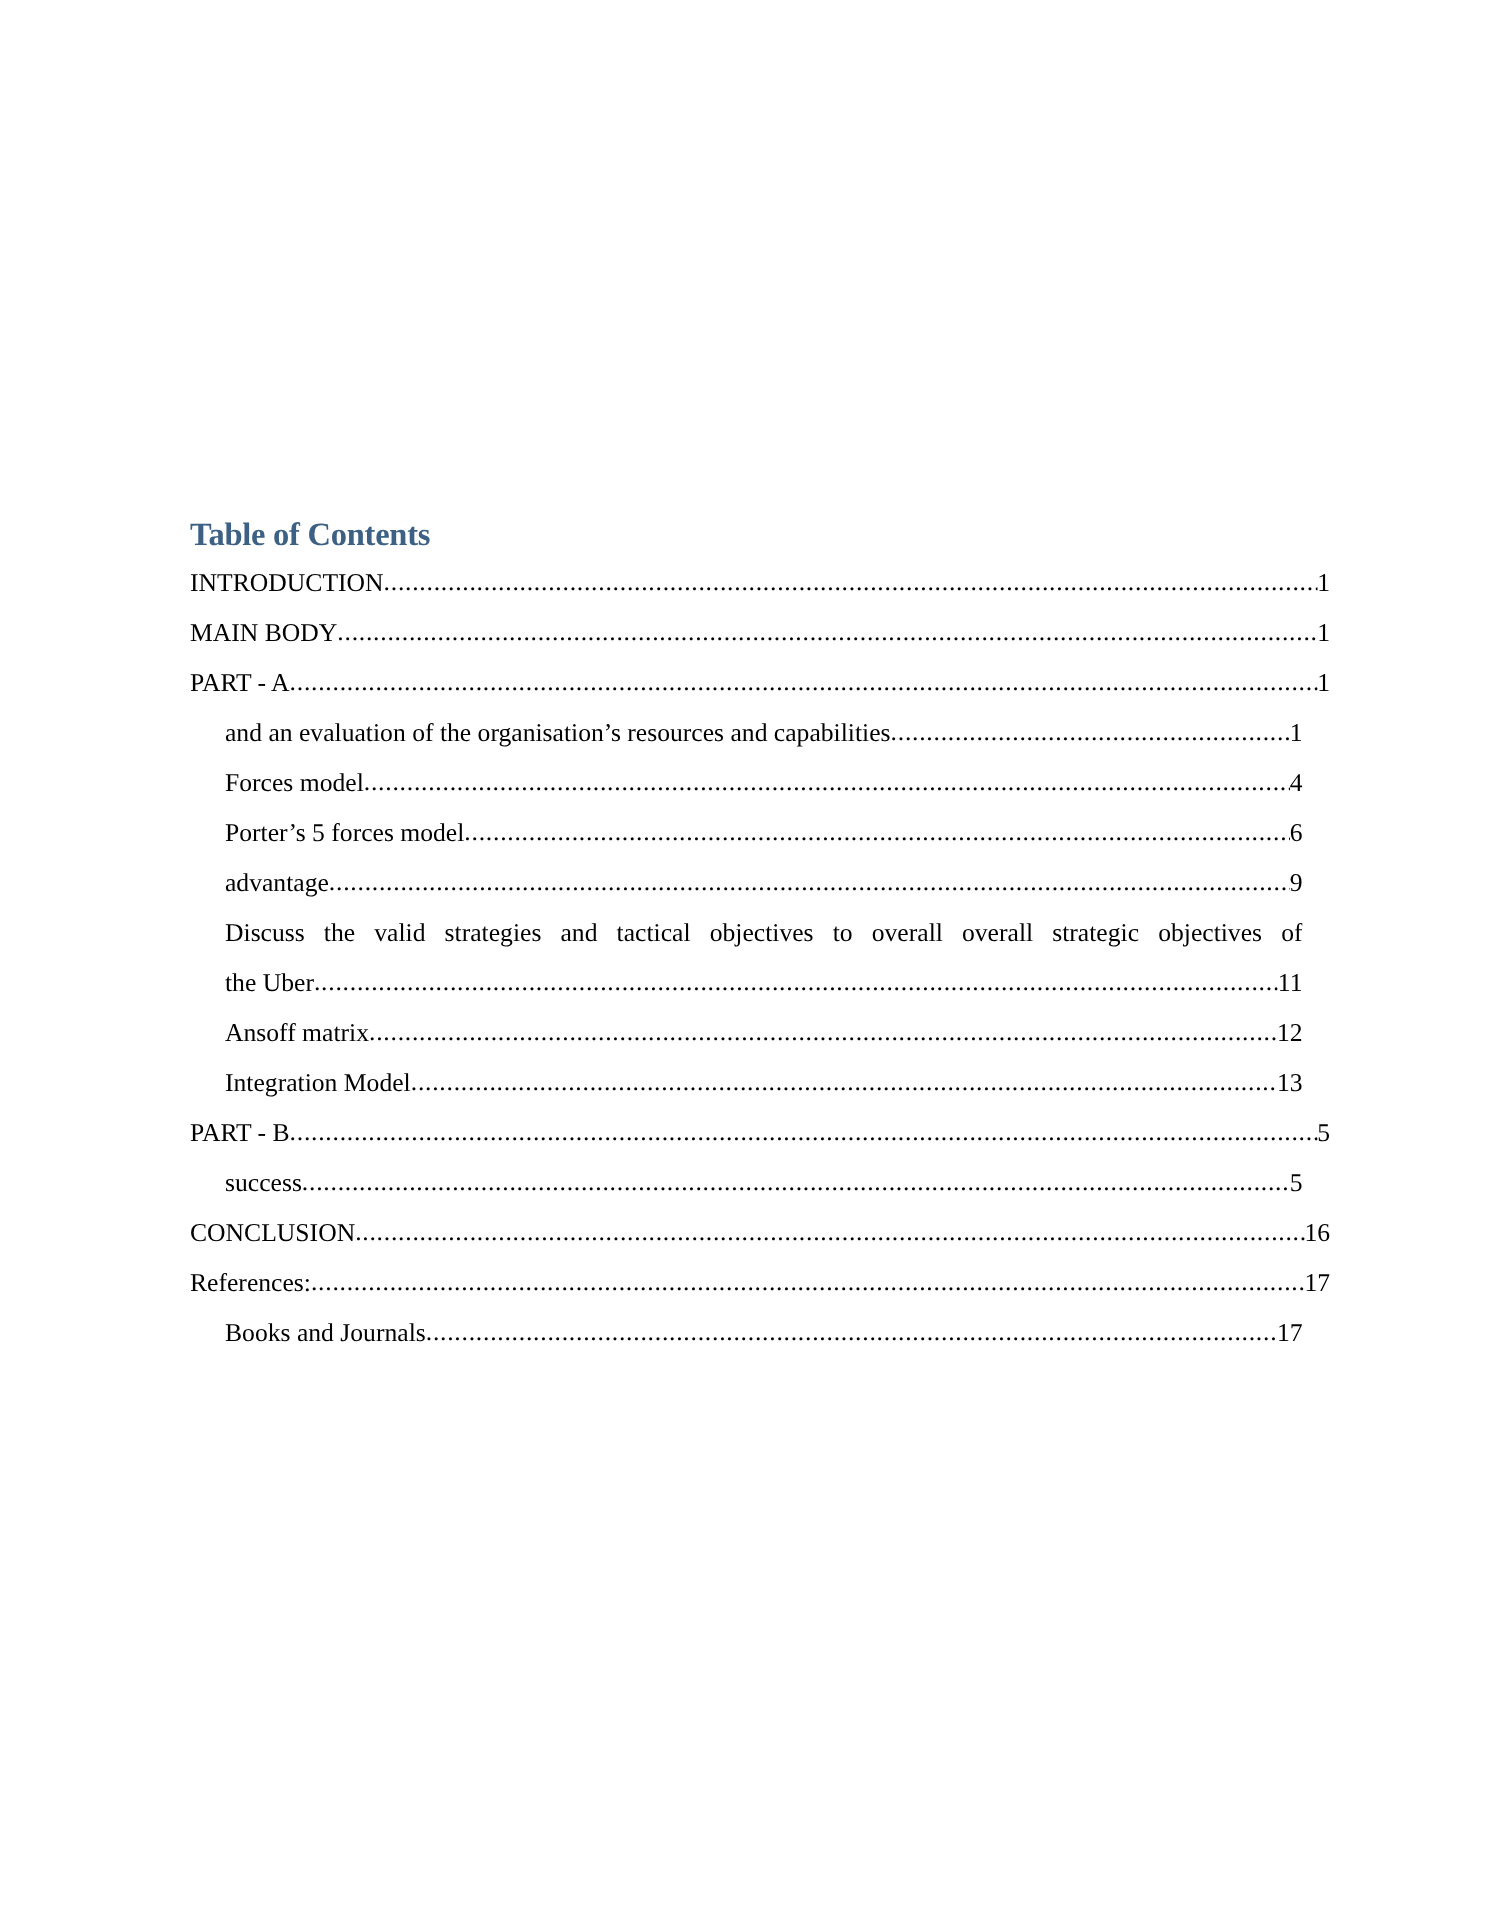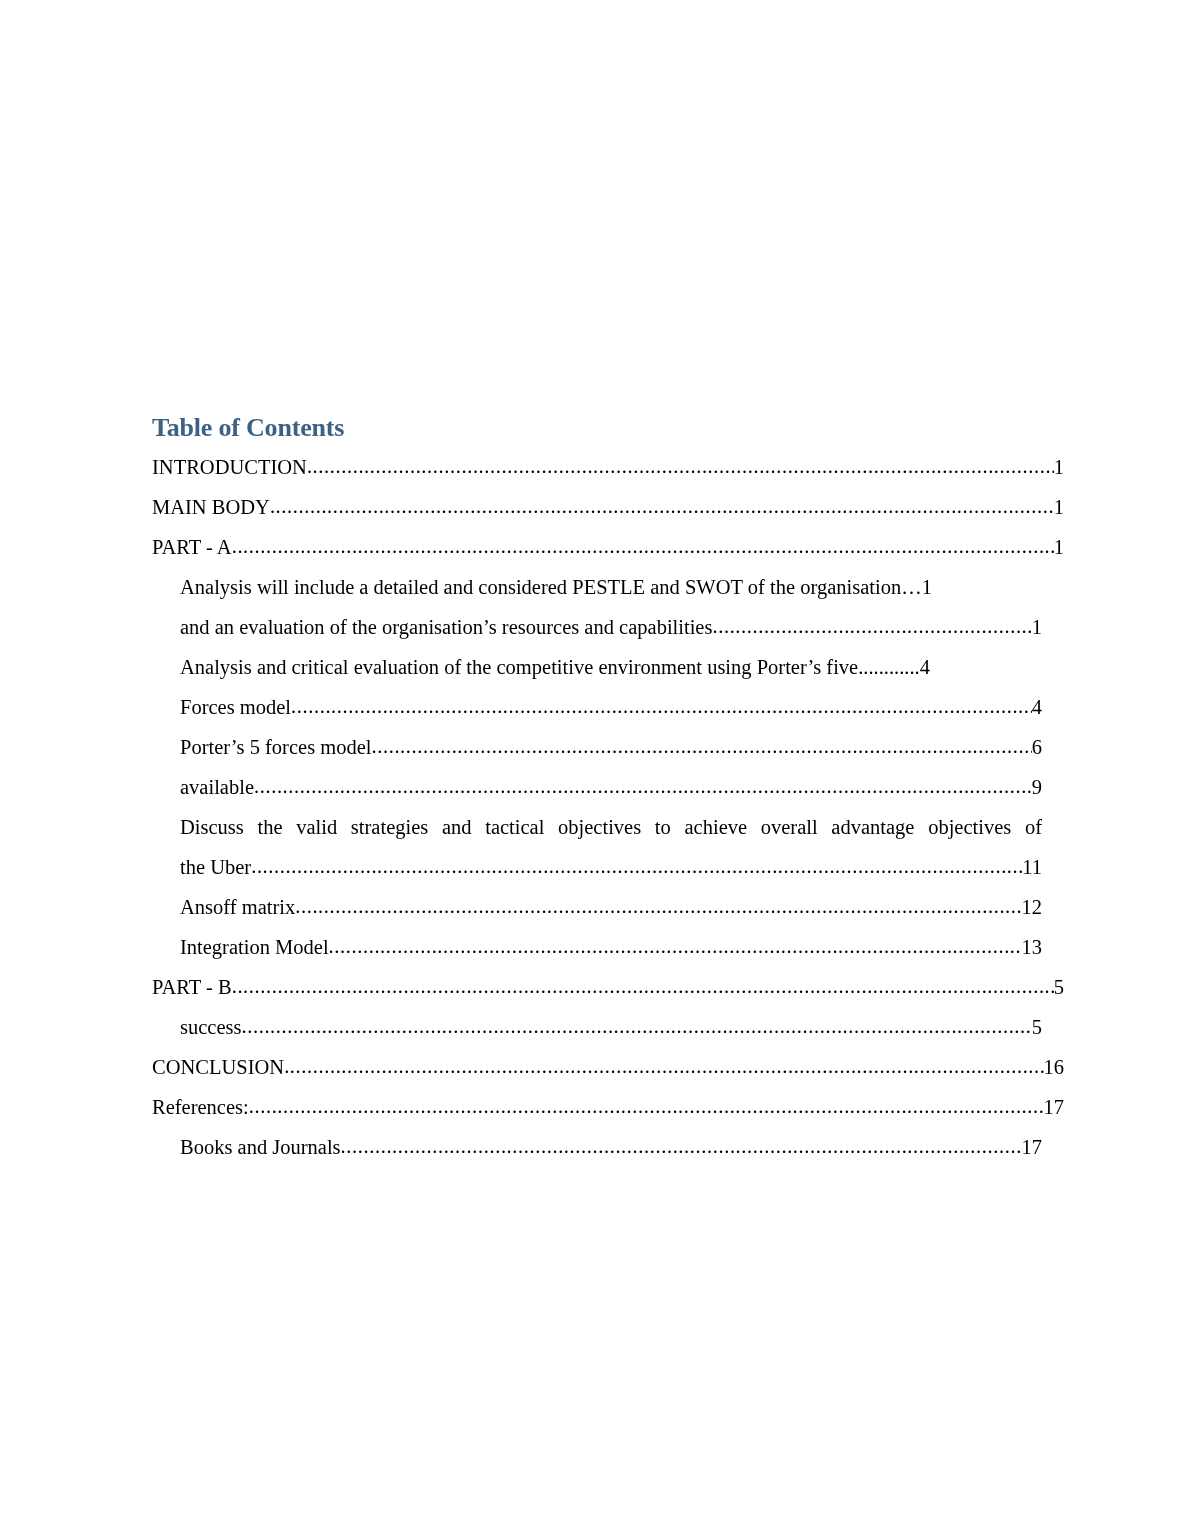--- a/index.html
+++ b/index.html
@@ -117,35 +117,33 @@
         <div class="toc-entry level-1">
           <div class="toc-line"><span class="toc-text">INTRODUCTION</span><span class="toc-leader">...................................................................................................................................................................................................................................................................</span><span class="toc-page">1</span></div>
         </div>
         <div class="toc-entry level-1">
           <div class="toc-line"><span class="toc-text">MAIN BODY</span><span class="toc-leader">...................................................................................................................................................................................................................................................................</span><span class="toc-page">1</span></div>
         </div>
         <div class="toc-entry level-1">
           <div class="toc-line"><span class="toc-text">PART - A</span><span class="toc-leader">...................................................................................................................................................................................................................................................................</span><span class="toc-page">1</span></div>
         </div>
         <div class="toc-entry level-2">
-          <div class="toc-line plain">Analysis will include a detailed and considered PESTLE and SWOT of the organisation…1</div>
           <div class="toc-line"><span class="toc-text">and an evaluation of the organisation’s resources and capabilities</span><span class="toc-leader">...................................................................................................................................................................................................................................................................</span><span class="toc-page">1</span></div>
         </div>
         <div class="toc-entry level-2">
-          <div class="toc-line plain">Analysis and critical evaluation of the competitive environment using Porter’s five............4</div>
           <div class="toc-line"><span class="toc-text">Forces model</span><span class="toc-leader">...................................................................................................................................................................................................................................................................</span><span class="toc-page">4</span></div>
         </div>
         <div class="toc-entry level-2">
           <div class="toc-line"><span class="toc-text">Porter’s 5 forces model</span><span class="toc-leader">...................................................................................................................................................................................................................................................................</span><span class="toc-page">6</span></div>
         </div>
         <div class="toc-entry level-2">
-          <div class="toc-line"><span class="toc-text">available</span><span class="toc-leader">...................................................................................................................................................................................................................................................................</span><span class="toc-page">9</span></div>
+          <div class="toc-line"><span class="toc-text">advantage</span><span class="toc-leader">...................................................................................................................................................................................................................................................................</span><span class="toc-page">9</span></div>
         </div>
         <div class="toc-entry level-2">
-          <div class="toc-line justified">Discuss the valid strategies and tactical objectives to achieve overall advantage objectives of</div>
+          <div class="toc-line justified">Discuss the valid strategies and tactical objectives to overall overall strategic objectives of</div>
           <div class="toc-line"><span class="toc-text">the Uber</span><span class="toc-leader">...................................................................................................................................................................................................................................................................</span><span class="toc-page">11</span></div>
         </div>
         <div class="toc-entry level-2">
           <div class="toc-line"><span class="toc-text">Ansoff matrix</span><span class="toc-leader">...................................................................................................................................................................................................................................................................</span><span class="toc-page">12</span></div>
         </div>
         <div class="toc-entry level-2">
           <div class="toc-line"><span class="toc-text">Integration Model</span><span class="toc-leader">...................................................................................................................................................................................................................................................................</span><span class="toc-page">13</span></div>
         </div>
         <div class="toc-entry level-1">
           <div class="toc-line"><span class="toc-text">PART - B</span><span class="toc-leader">...................................................................................................................................................................................................................................................................</span><span class="toc-page">5</span></div>

